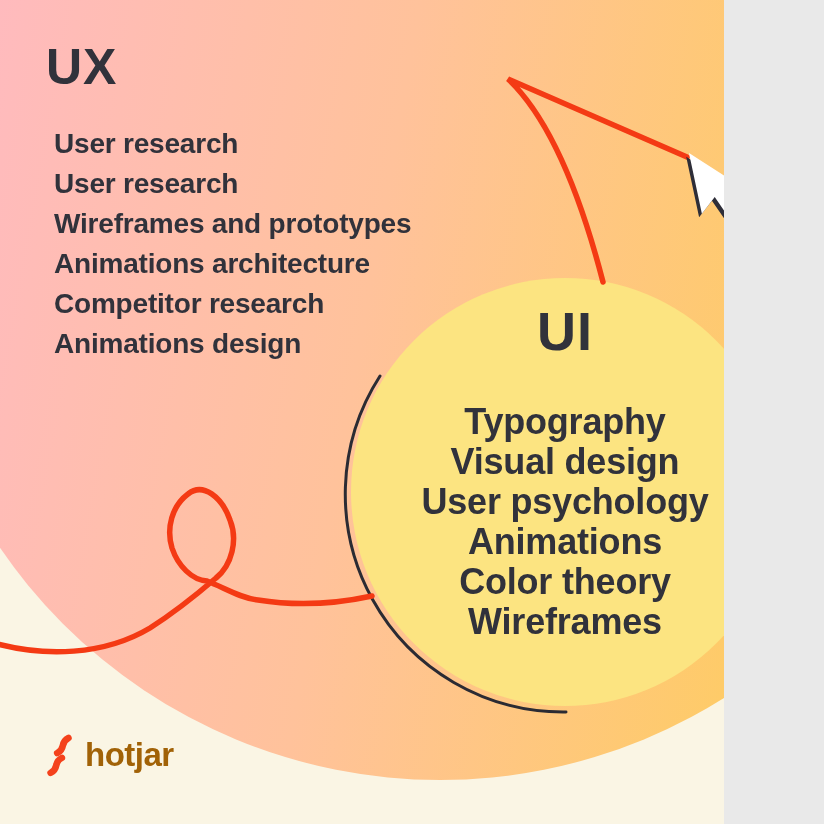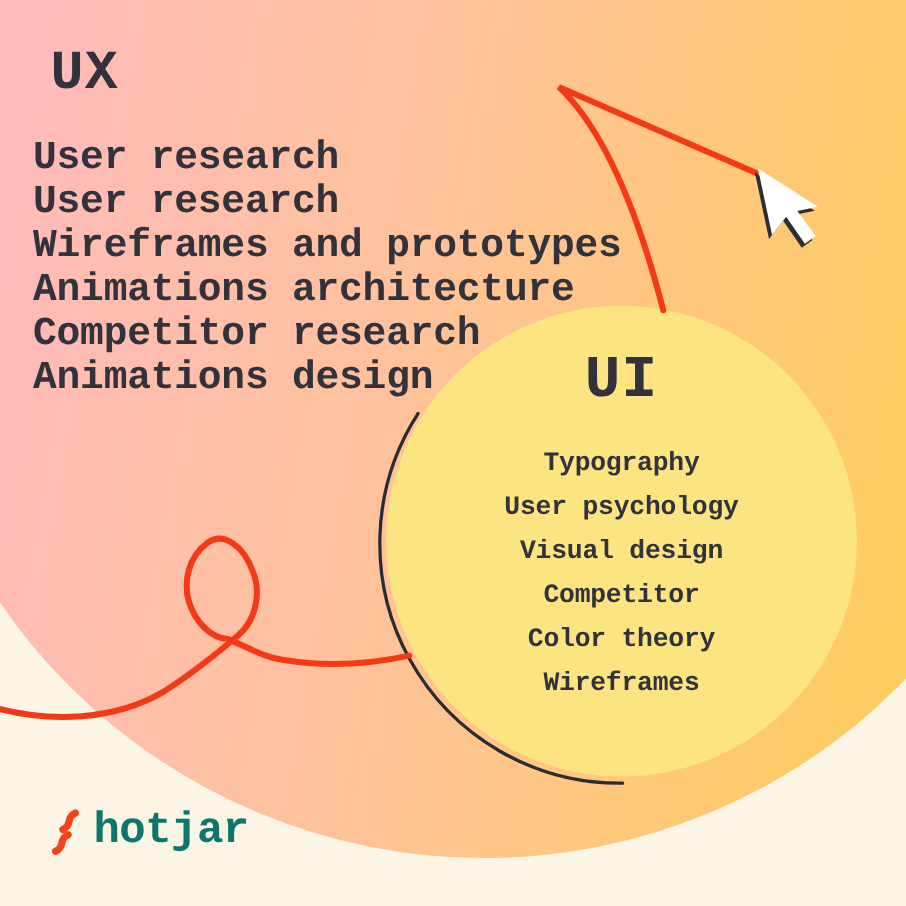--- a/index.html
+++ b/index.html
@@ -1,20 +1,20 @@
 <!DOCTYPE html>
 <html><head>
 <meta charset="utf-8">
 <style>
   html,body { margin:0; padding:0; }
   body { background:#e9e9e9; }
   .canvas {
-    position:relative; width:824px; height:824px; overflow:hidden;
+    position:relative; width:724px; height:824px; overflow:hidden;
     background:#FAF5E4;
-    font-family:Liberation Mono, monospace;
+    font-family:Liberation Sans, sans-serif;
     color:#31323B;
   }
   
   .big-circle {
     position:absolute; left:-93px; top:-286px; width:1066px; height:1066px;
     border-radius:50%;
     background:linear-gradient(100deg, #ffbac0 9%, #ffc29b 45%, #fecd5e 86%);
   }
   
   .ui-circle {
@@ -22,37 +22,37 @@
     border-radius:50%;
     background:#FCE481;
   }
   svg.overlay { position:absolute; left:0; top:0; width:824px; height:824px; pointer-events:none; }
 
   .ux-title {
     position:absolute; left:46px; top:40px;
     font-size:50px; line-height:1.1; font-weight:700; letter-spacing:1px;
   }
   .ux-list {
-    position:absolute; left:30px; top:124px;
-    font-size:36px; line-height:40px; font-weight:600; letter-spacing:-0.2px;
+    position:absolute; left:54px; top:124px;
+    font-size:28px; line-height:40px; font-weight:600; letter-spacing:-0.2px;
   }
   .ui-title {
-    position:absolute; left:351px; top:316px; width:428px; text-align:center;
+    position:absolute; left:351px; top:300px; width:428px; text-align:center;
     font-size:54px; line-height:1.15; font-weight:700; letter-spacing:1px;
   }
   .ui-list {
     position:absolute; left:365px; top:402px; width:400px; text-align:center;
-    font-size:24px; line-height:40px; font-weight:600; letter-spacing:-0.2px;
+    font-size:36px; line-height:40px; font-weight:600; letter-spacing:-0.2px;
   }
   .brand {
     position:absolute; left:44px; top:733px;
     display:flex; align-items:center; gap:9px;
   }
   .brand-text {
-    font-size:40px; font-weight:700; color:#0f766e; letter-spacing:-0.5px;
+    font-size:33px; font-weight:700; color:#a16207; letter-spacing:-0.5px;
   }
 </style>
 </head>
 <body>
 
 <div class="canvas">
 
   <div class="big-circle"></div>
   <div class="ui-circle"></div>
 
@@ -84,23 +84,23 @@
     <div>User research</div>
     <div>Wireframes and prototypes</div>
     <div>Animations architecture</div>
     <div>Competitor research</div>
     <div>Animations design</div>
   </div>
 
   <div class="ui-title">UI</div>
   <div class="ui-list">
     <div>Typography</div>
+    <div>Visual design</div>
     <div>User psychology</div>
-    <div>Visual design</div>
-    <div>Competitor</div>
+    <div>Animations</div>
     <div>Color theory</div>
     <div>Wireframes</div>
   </div>
 
   <div class="brand">
     <svg width="32" height="44" viewBox="0 0 34 46">
       <path d="M 26 5 C 16 10 24 16 14 21" fill="none" stroke="#F4421C" stroke-width="7" stroke-linecap="round"></path>
       <path d="M 19 26 C 9 31 17 37 7 42" fill="none" stroke="#F4421C" stroke-width="7" stroke-linecap="round"></path>
     </svg>
     <span class="brand-text">hotjar</span>

